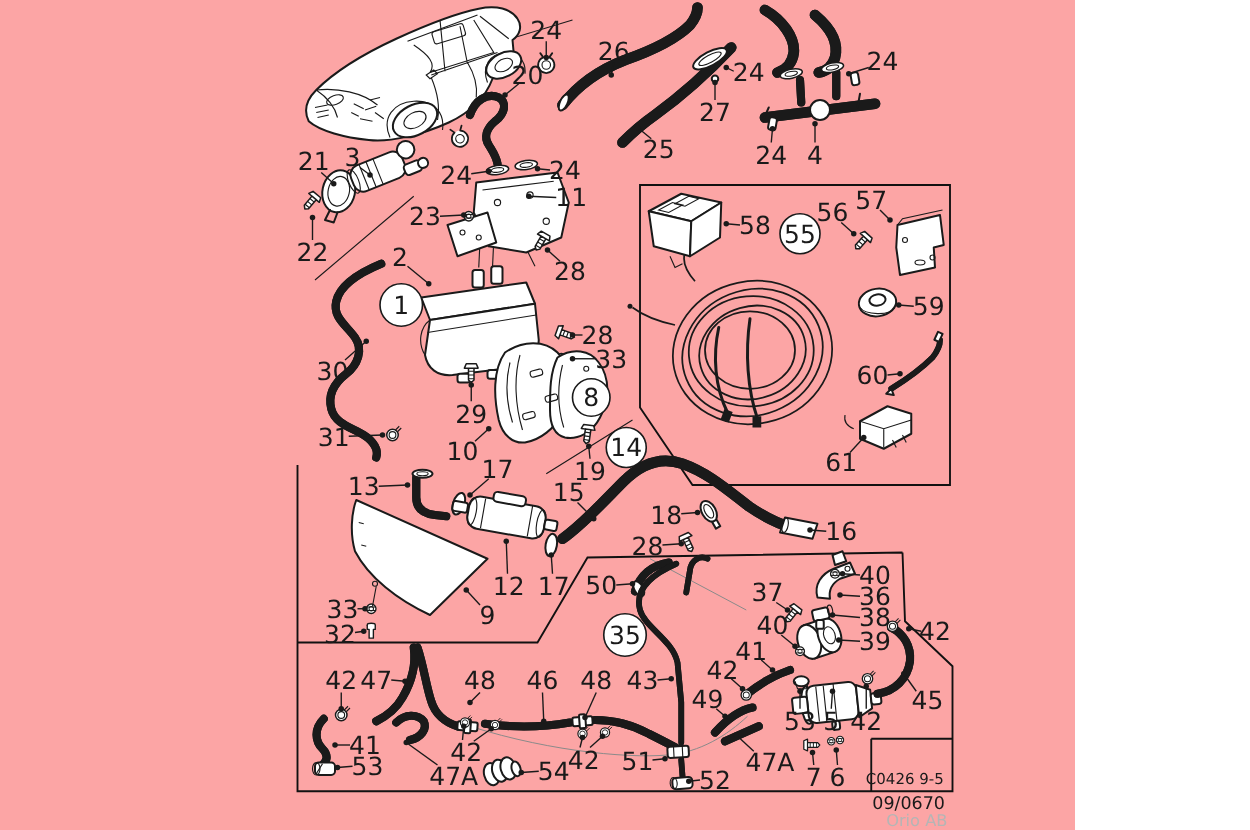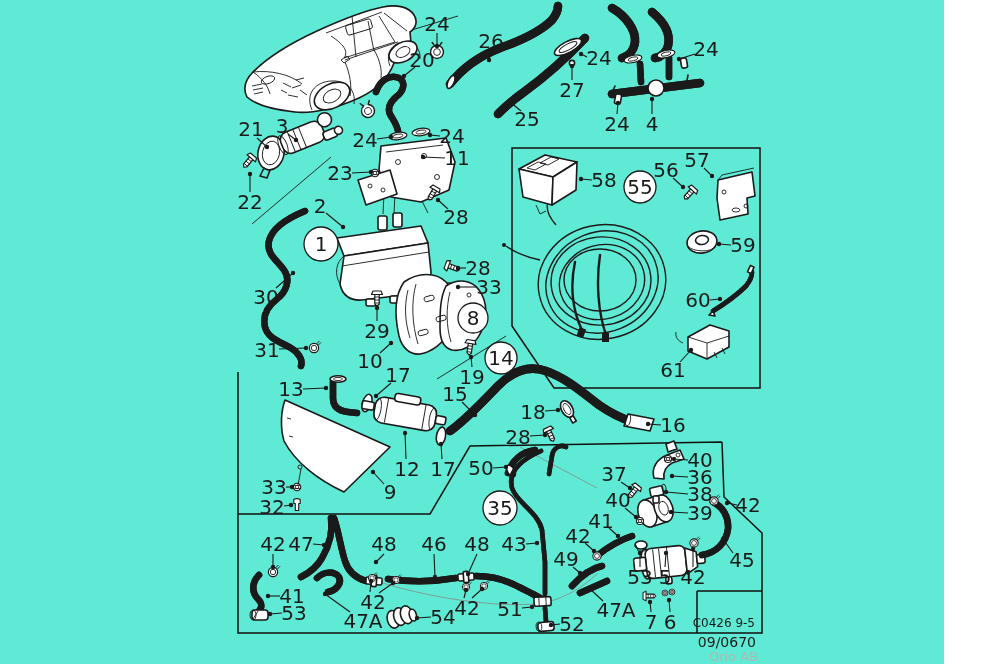--- a/index.html
+++ b/index.html
@@ -1,16 +1,16 @@
 <!DOCTYPE html>
 <html><head>
 <meta charset="utf-8">
 <style>
   html,body{margin:0;padding:0;background:#ffffff;}
-  .stage{width:944px;height:664px;position:relative;background:#5eead4;overflow:hidden;
+  .stage{width:860px;height:664px;position:relative;background:#fca5a5;overflow:hidden;
          font-family:"DejaVu Sans","Liberation Sans",sans-serif;}
   svg{display:block;}
   
   .ln{stroke:#1a1a1a;stroke-width:1.6;fill:none;stroke-linecap:round;stroke-linejoin:round;}
   .lnf{stroke:#1a1a1a;stroke-width:1.6;fill:#ffffff;stroke-linejoin:round;}
   .thin{stroke:#1a1a1a;stroke-width:0.9;fill:none;}
   .faint{stroke:#8a8a8a;stroke-width:0.8;fill:none;}
   .border{stroke:#111;stroke-width:1.5;fill:none;stroke-linejoin:miter;}
   
   .h8 path{stroke:#1a1a1a;stroke-width:8.5;fill:none;stroke-linecap:round;}

